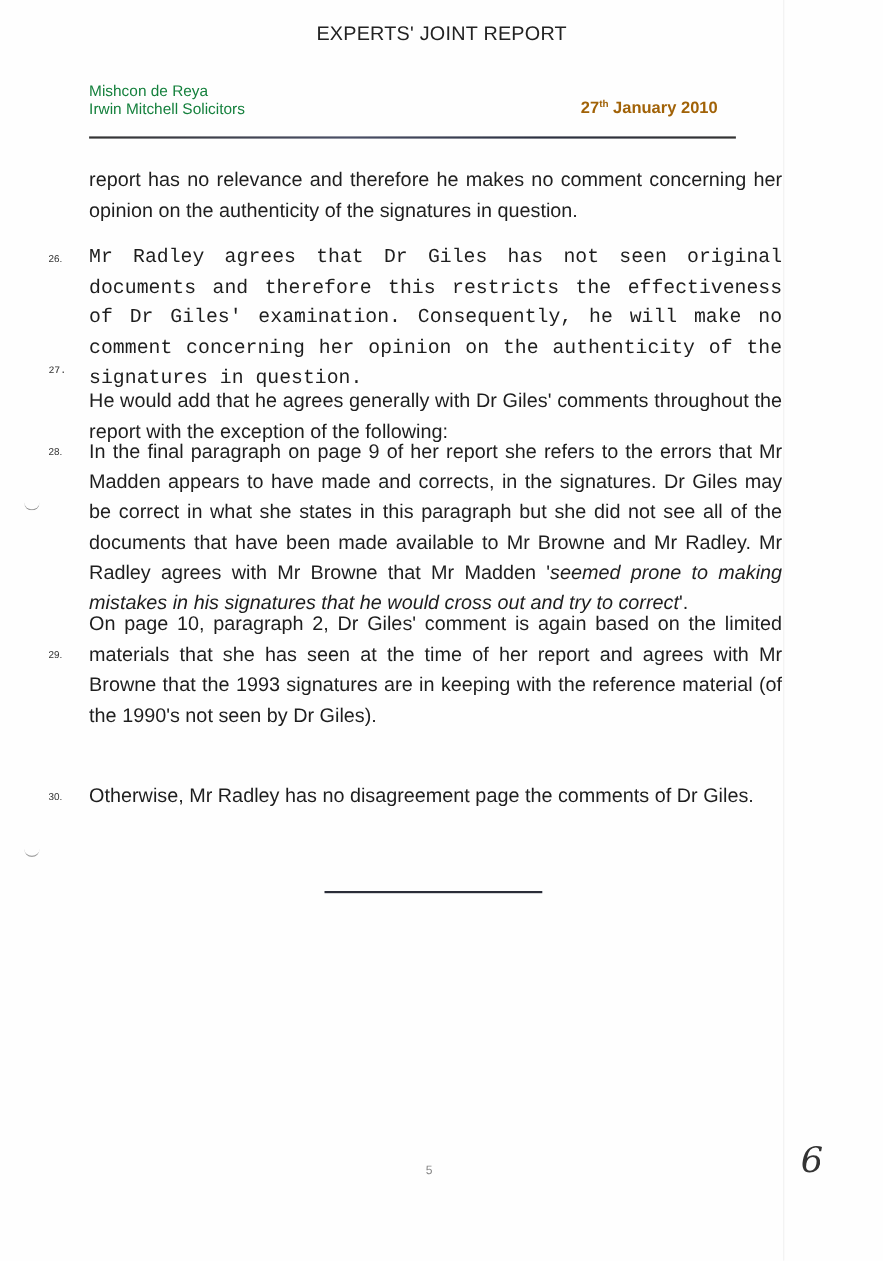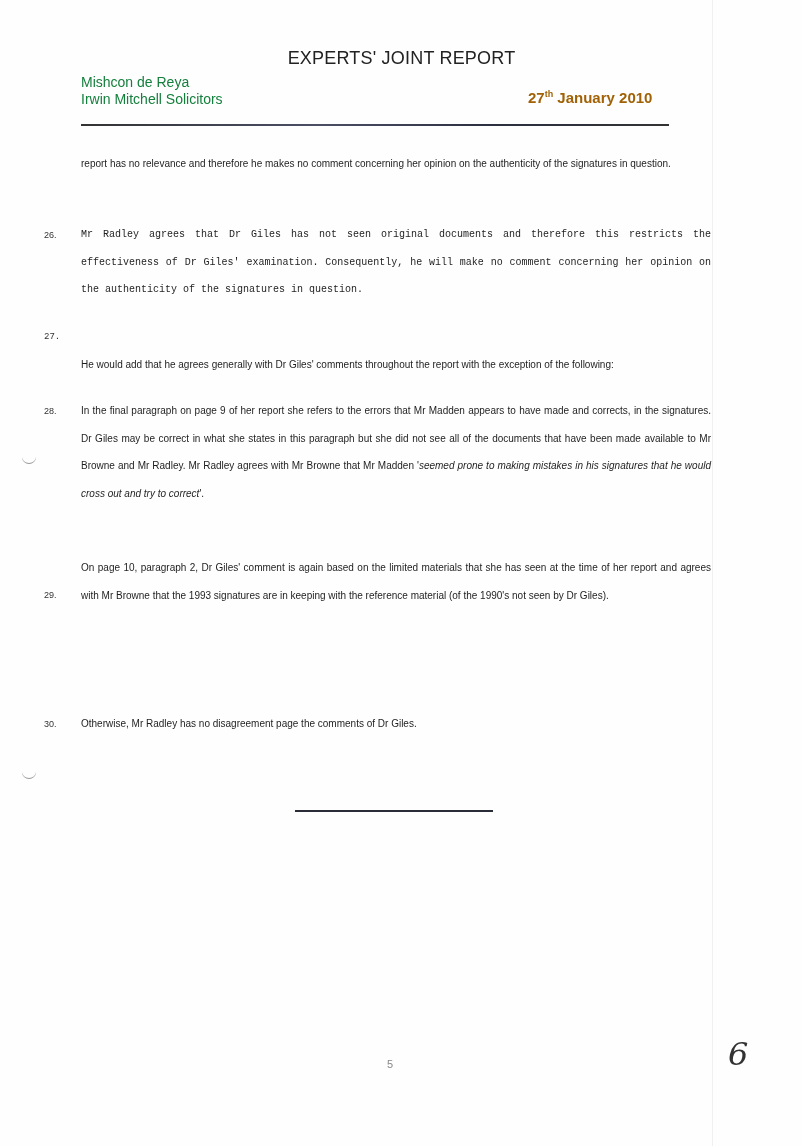--- a/index.html
+++ b/index.html
@@ -1,31 +1,31 @@
 <!DOCTYPE html>
 <html><head>
   <meta charset="utf-8">
   <style>
     html, body { margin: 0; padding: 0; }
     body {
       width: 803px; height: 1146px; background: #fefefe; position: relative; overflow: hidden;
       font-family: "Liberation Sans", sans-serif; color: #1a1a1a;
     }
     .title {
-      position: absolute; left: 0; width: 803px; top: 48px; text-align: center;
+      position: absolute; left: 0; width: 803px; top: 20px; text-align: center;
       font-size: 18px; letter-spacing: 0.2px; color: #222;
     }
     .hdr-left { position: absolute; left: 81px; top: 74px; font-size: 14px; line-height: 17px; color: #15803d; }
     .hdr-date { position: absolute; left: 528px; top: 89px; font-size: 15px; color: #a16207; font-weight: bold; }
     .hdr-date sup { font-size: 9px; }
     .hdr-rule {
       position: absolute; left: 81px; top: 124px; width: 588px; height: 2px;
       background: linear-gradient(90deg, #333, #4a4f66 40%, #2b3040 70%, #333);
     }
-    .para { position: absolute; left: 81px; width: 630px; font-size: 10px; line-height: 27.5px; text-align: justify; color: #1e1e1e; }
+    .para { position: absolute; left: 81px; width: 630px; font-size: 18px; line-height: 27.5px; text-align: justify; color: #1e1e1e; }
     .num { position: absolute; left: 44px; font-size: 9px; color: #333; }
     .para em { font-style: italic; }
     .end-rule { position: absolute; left: 295px; top: 810px; width: 198px; height: 2px; background: #2a2d38; }
     .page-num { position: absolute; left: 387px; top: 1058px; font-size: 11px; color: #888; }
     .hand-num { position: absolute; left: 728px; top: 1035px; font-size: 32px; font-family: "DejaVu Serif", serif; font-style: italic; color: #333; }
     .punch { position: absolute; width: 14px; height: 8px; border-bottom: 1px solid #999; border-radius: 0 0 8px 8px; }
     .edge { position: absolute; top: 0; left: 712px; width: 1px; height: 1146px; background: #f0f0f0; }
   </style>
 </head>
 <body>

